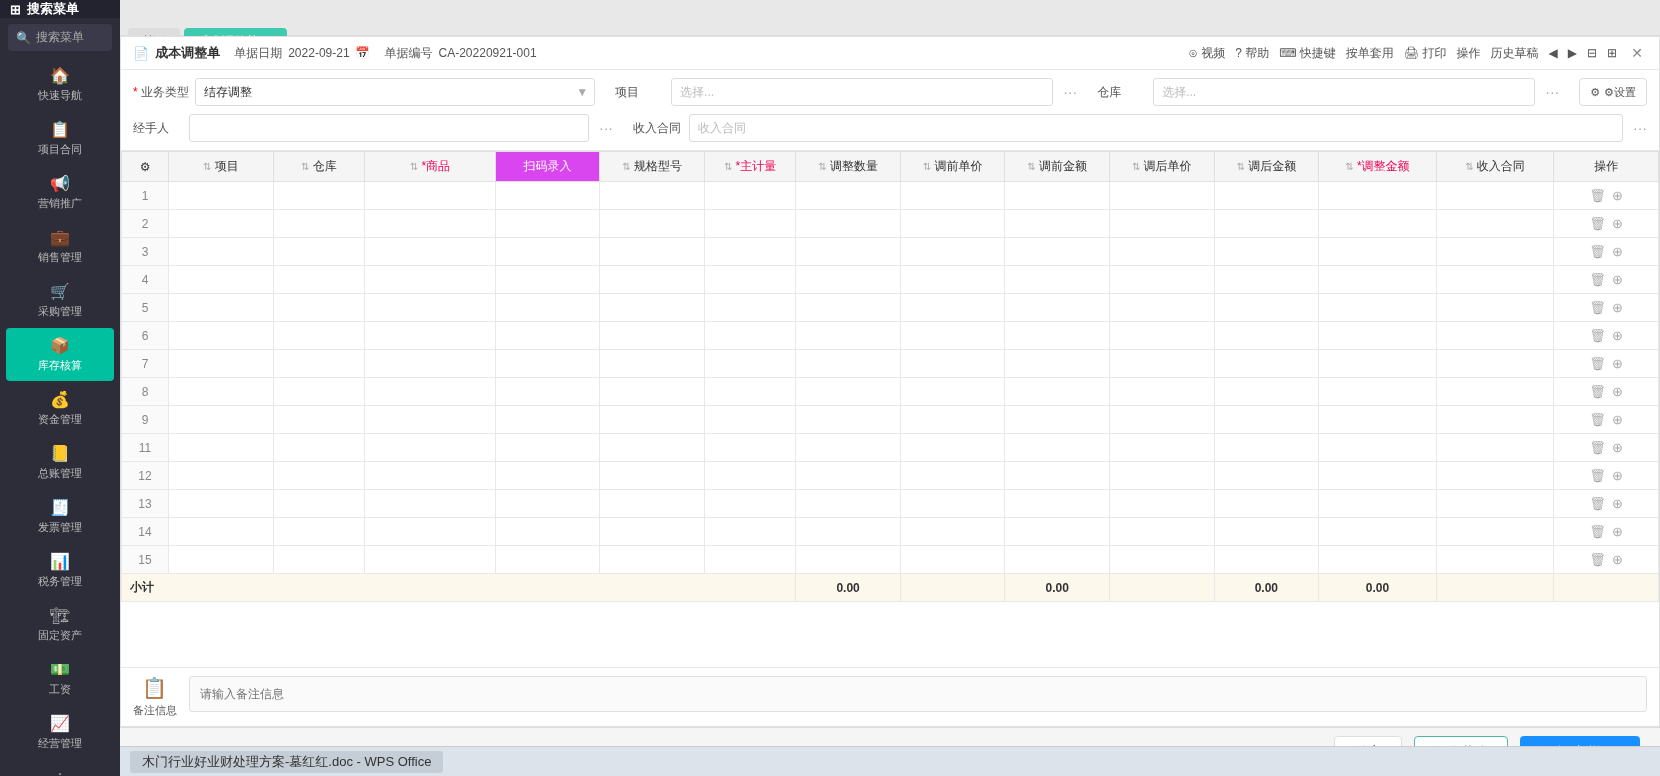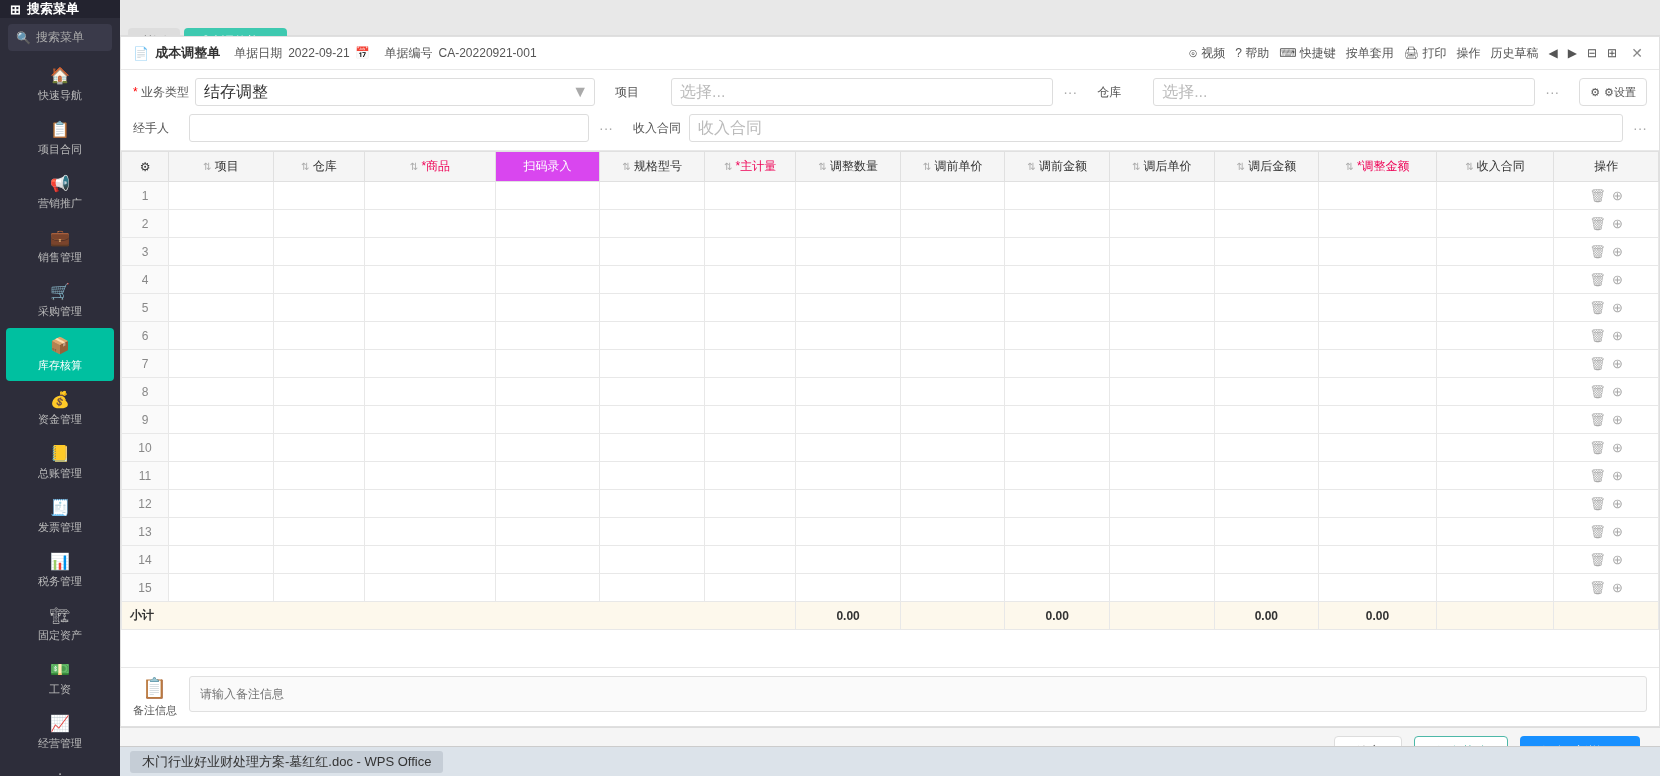--- a/index.html
+++ b/index.html
@@ -174,21 +174,21 @@
       white-space: nowrap;
       min-width: 50px;
     }
     .form-label.required::before { content: '* '; color: red; }
     .form-input {
       flex: 1;
       height: 28px;
       border: 1px solid #ddd;
       border-radius: 3px;
       padding: 0 8px;
-      font-size: 16px;
+      font-size: 12px;
       display: flex;
       align-items: center;
       color: #333;
       background: #fff;
       position: relative;
     }
     .form-input.has-value { color: #333; }
     .form-input .placeholder { color: #bbb; }
     .form-input-arrow { color: #aaa; margin-left: auto; }
     .form-dots { color: #aaa; font-size: 14px; margin-left: 4px; cursor: pointer; }
@@ -725,42 +725,20 @@
       <td></td>
       <td></td>
       <td>
         <div class="action-cell">
           <span class="action-btn">🗑</span>
           <span class="action-btn">⊕</span>
         </div>
       </td>
     </tr>
             <tr>
-      <td class="row-num">10</td>
-      <td></td>
-      <td></td>
-      <td></td>
-      <td></td>
-      <td></td>
-      <td></td>
-      <td></td>
-      <td></td>
-      <td></td>
-      <td></td>
-      <td></td>
-      <td></td>
-      <td></td>
-      <td>
-        <div class="action-cell">
-          <span class="action-btn">🗑</span>
-          <span class="action-btn">⊕</span>
-        </div>
-      </td>
-    </tr>
-            <tr>
       <td class="row-num">11</td>
       <td></td>
       <td></td>
       <td></td>
       <td></td>
       <td></td>
       <td></td>
       <td></td>
       <td></td>
       <td></td>

